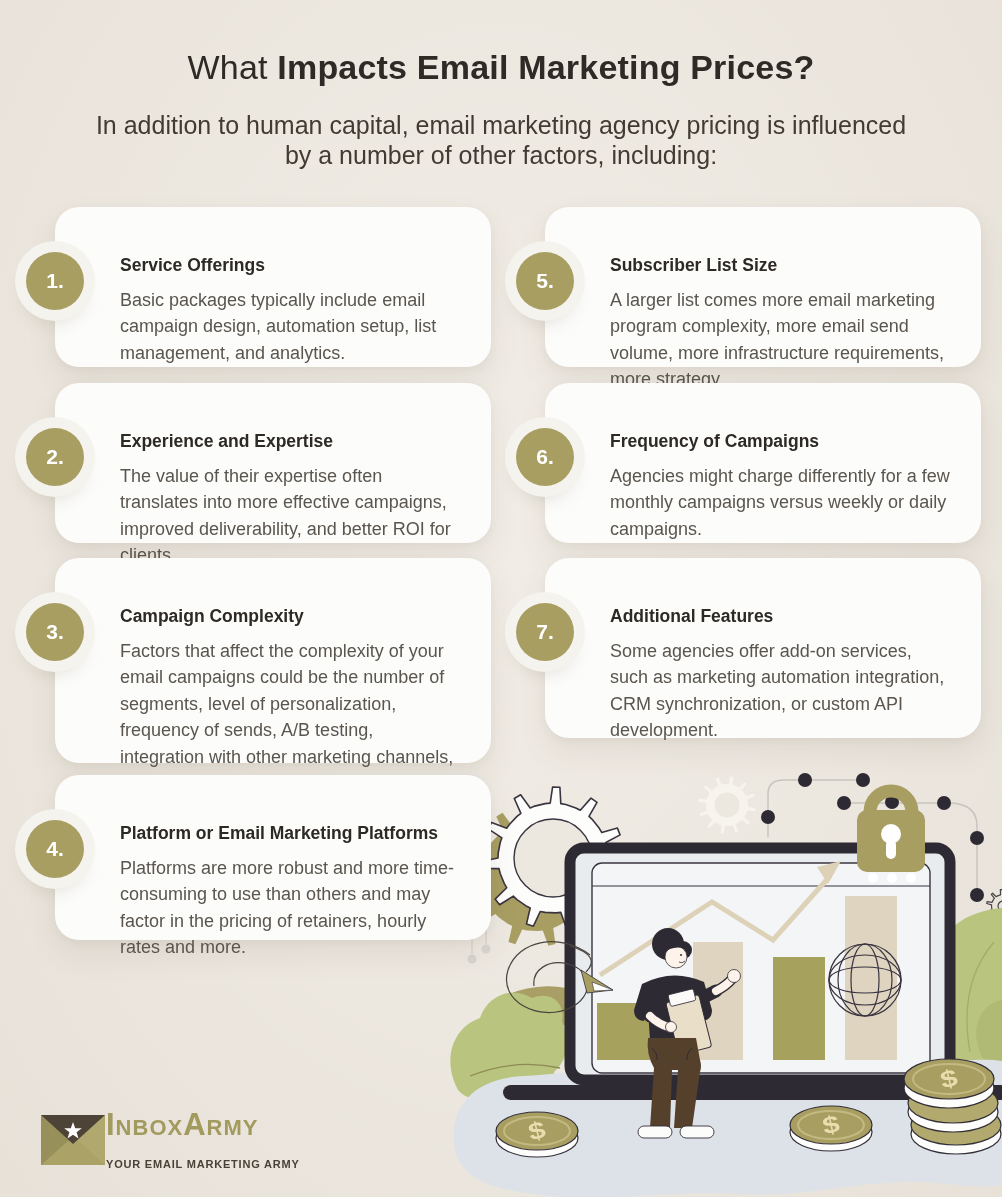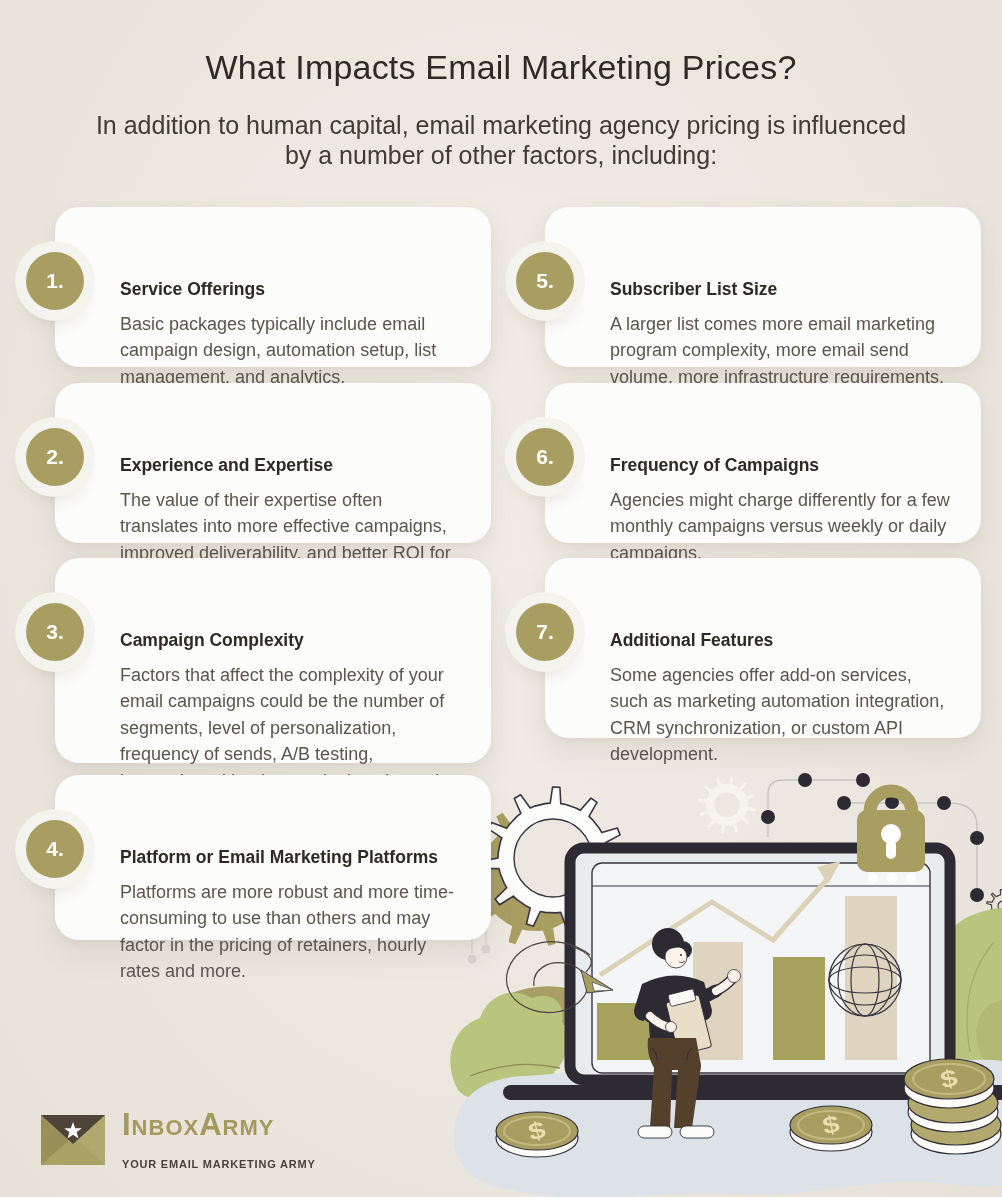--- a/index.html
+++ b/index.html
@@ -3,45 +3,45 @@
 <meta charset="utf-8">
 <style>
   html,body{margin:0;padding:0;}
   body{font-family:"Liberation Sans", sans-serif;}
   .page{position:relative;width:1002px;height:1197px;overflow:hidden;
         background:radial-gradient(ellipse at 50% 42%, #f1ede6 0%, #ece7df 55%, #e7e1d8 100%);}
   
   .title{position:absolute;top:48px;left:0;width:100%;text-align:center;
          font-size:34px;color:#2e2a26;letter-spacing:.2px;}
   .title .t-reg{font-weight:400;}
-  .title .t-bold{font-weight:400;}
+  .title .t-bold{font-weight:700;}
   .subtitle{position:absolute;top:110px;left:0;width:100%;text-align:center;
             font-size:25px;line-height:30px;color:#413b33;}
   
   .card{position:absolute;width:436px;background:#fcfcfb;border-radius:24px;
         box-shadow:0 14px 30px rgba(90,78,50,.09), 0 3px 8px rgba(90,78,50,.05);}
-  .card .content{padding:36px 30px 0 65px;margin-top:36px;}
+  .card .content{padding:48px 30px 0 65px;}
   .card h3{margin:0 0 11px 0;font-size:17.5px;font-weight:700;color:#2d2925;}
   .card p{margin:0;font-size:18px;line-height:1.47;color:#5a554e;}
   .badge{position:absolute;left:-29px;top:45px;width:58px;height:58px;border-radius:50%;
          background:#a89e62;display:flex;align-items:center;justify-content:center;
          box-shadow:0 0 0 11px #f4f3ee, 0 12px 18px rgba(92,82,50,.18);}
   .badge span{color:#fff;font-size:21px;font-weight:700;}
   .c1{left:55px;top:207px;height:160px;}
   .c2{left:55px;top:383px;height:160px;}
   .c3{left:55px;top:558px;height:205px;}
   .c4{left:55px;top:775px;height:165px;z-index:3;}
   .c5{left:545px;top:207px;height:160px;}
   .c6{left:545px;top:383px;height:160px;}
   .c7{left:545px;top:558px;height:180px;}
   
   .illu{position:absolute;left:440px;top:760px;width:562px;height:437px;z-index:1;}
   .coin-sym{font:700 30px "Liberation Sans", sans-serif;fill:#e8ddac;}
   
-  .logo{position:absolute;left:40px;top:1110px;display:flex;align-items:center;gap:16px;z-index:4;}
+  .logo{position:absolute;left:40px;top:1110px;display:flex;align-items:center;gap:0;z-index:4;}
   .logo .brand{font-variant:small-caps;font-weight:700;font-size:31px;line-height:30px;
                color:#a39a5d;letter-spacing:1px;}
   .logo .tagline{font-size:11px;font-weight:700;letter-spacing:.8px;color:#4a4037;margin-top:18px;}
 </style>
 </head>
 <body>
 
 <div class="page">
 
   <div class="title"><span class="t-reg">What </span><span class="t-bold">Impacts Email Marketing Prices?</span></div>

